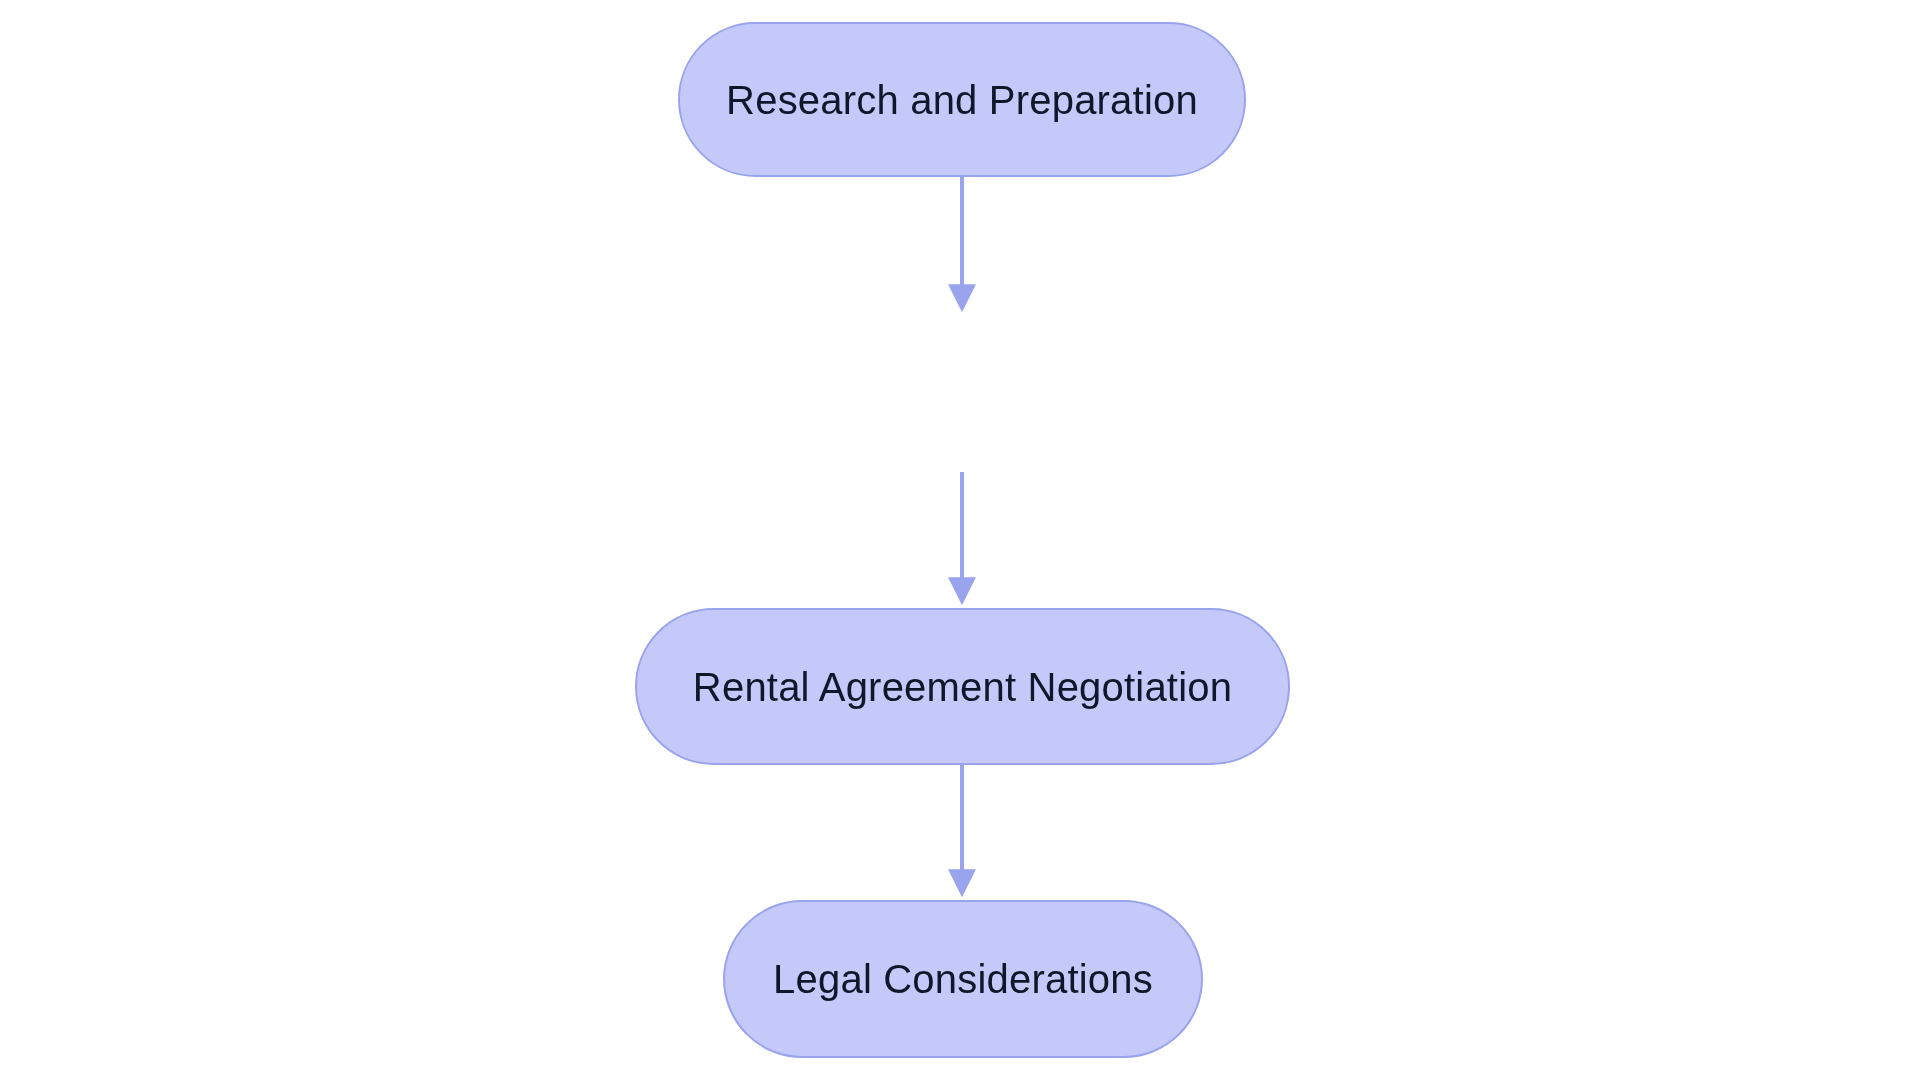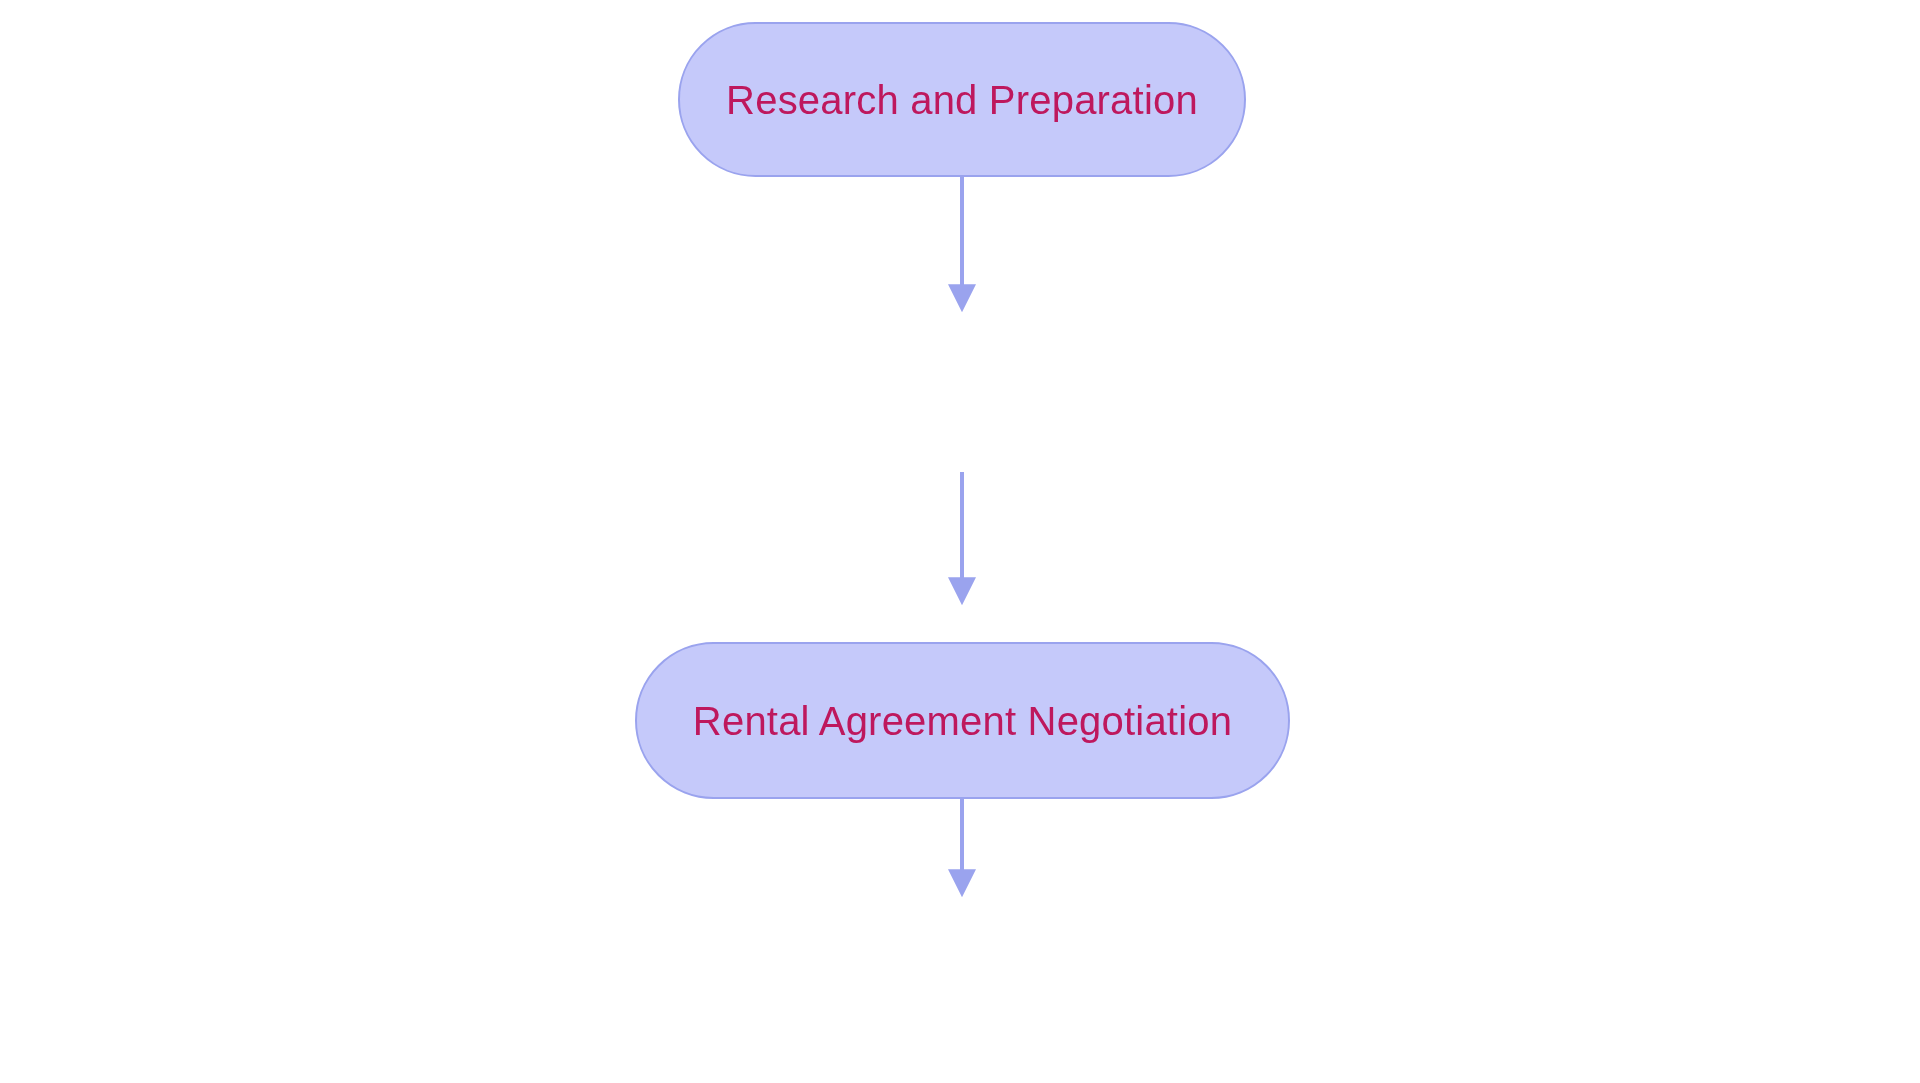--- a/index.html
+++ b/index.html
@@ -31,32 +31,32 @@
     box-sizing: border-box;
     display: flex;
     align-items: center;
     justify-content: center;
     background: #c5c9fa;
     border: 2px solid #9aa3ee;
     border-radius: 80px;
     text-align: center;
   }
   .node-label {
-    color: #be185d;
+    color: #0f172a;
     font-family: "Liberation Sans", sans-serif;
     font-size: 40px;
     font-weight: 400;
     letter-spacing: 0.2px;
     line-height: 1.1;
     white-space: nowrap;
   }
   
   #node-1 { left: 678px; top: 22px;  width: 568px; height: 155px; }
   #node-2 { left: 660px; top: 315px; width: 605px; height: 157px; }
-  #node-3 { left: 635px; top: 608px; width: 655px; height: 157px; margin-top: 34px; }
+  #node-3 { left: 635px; top: 608px; width: 655px; height: 157px; }
   #node-4 { left: 723px; top: 900px; width: 480px; height: 158px; }
 </style>
 </head>
 <body>
 
 <div id="flowchart-canvas">
 
   <svg id="flowchart-svg" viewBox="0 0 1920 1083" xmlns="http://www.w3.org/2000/svg">
     <defs>
       <marker id="arrowhead" markerWidth="7" markerHeight="7" refX="0.2" refY="3.5" orient="auto" markerUnits="strokeWidth">
@@ -79,14 +79,17 @@
 
   <div class="node" id="node-1">
     <span class="node-label">Research and Preparation</span>
   </div>
 
 
   <div class="node" id="node-3">
     <span class="node-label">Rental Agreement Negotiation</span>
   </div>
 
+  <div class="node" id="node-4">
+    <span class="node-label">Legal Considerations</span>
+  </div>
 
 </div>
 
 </body></html>

